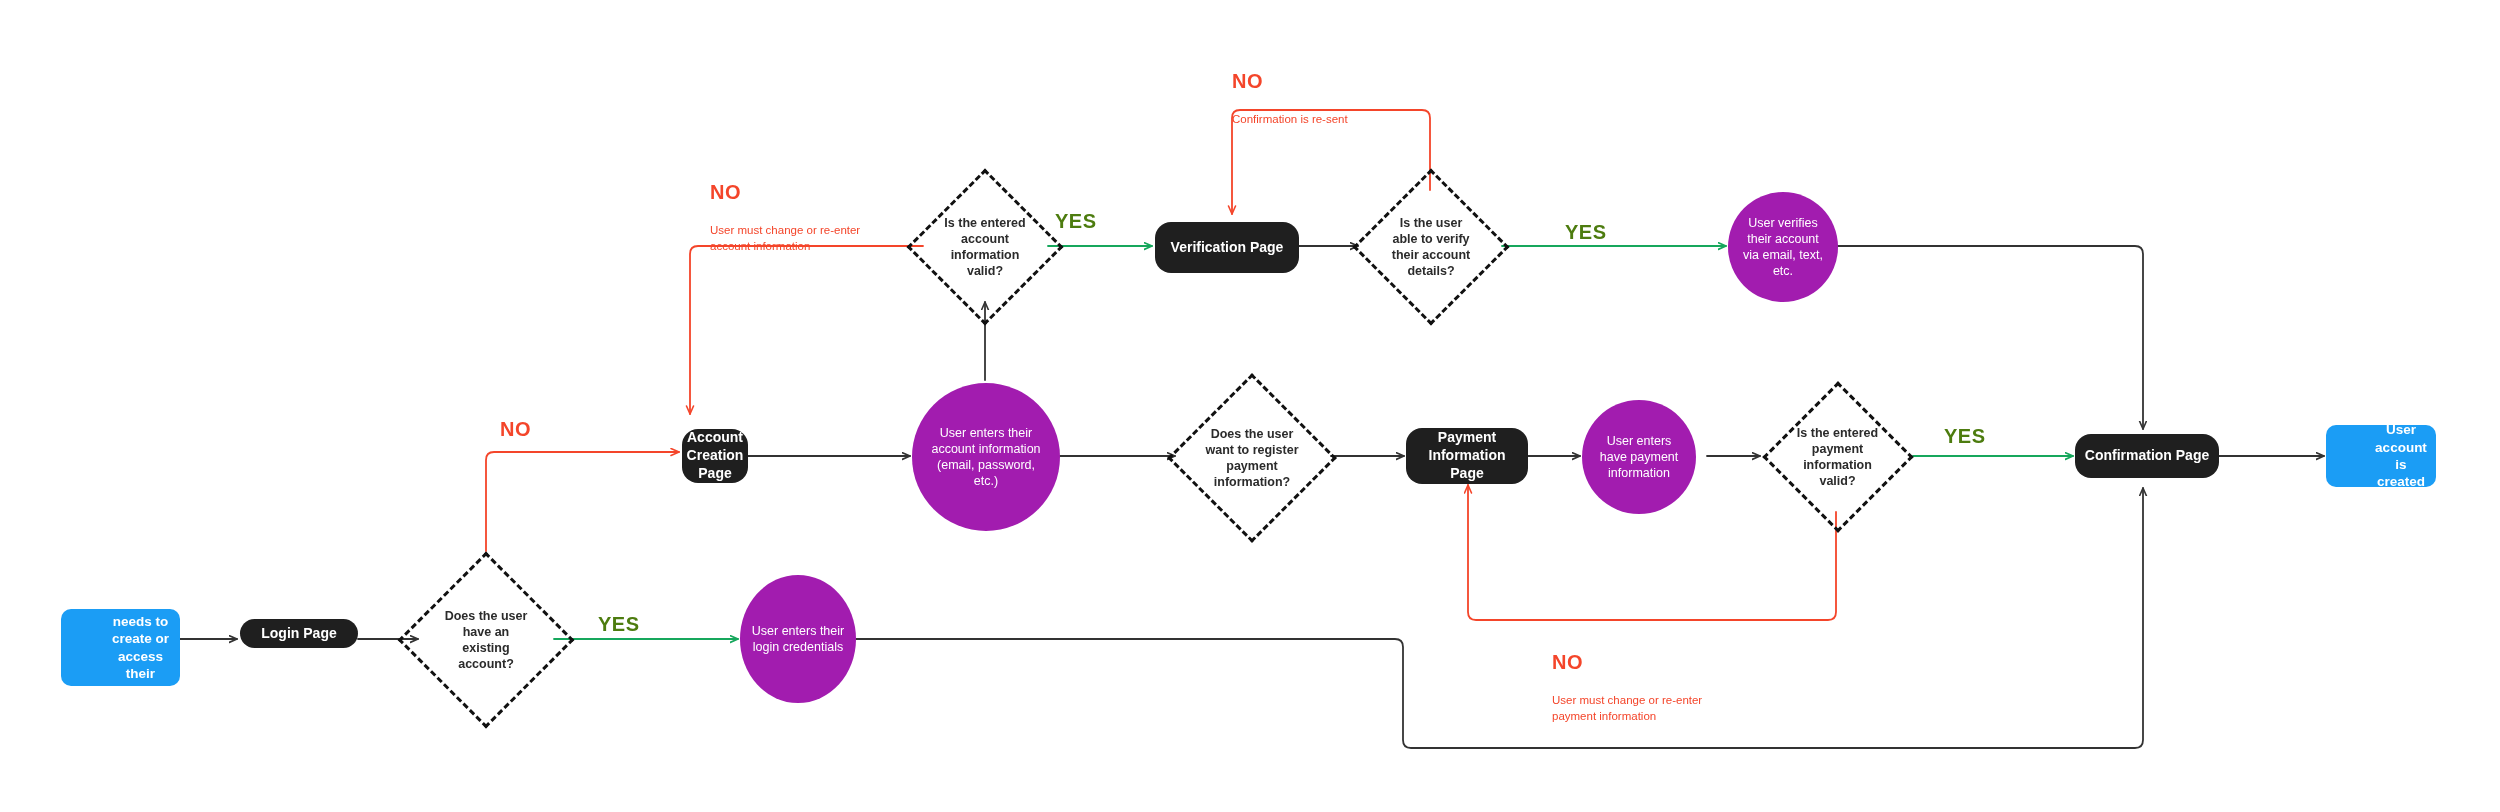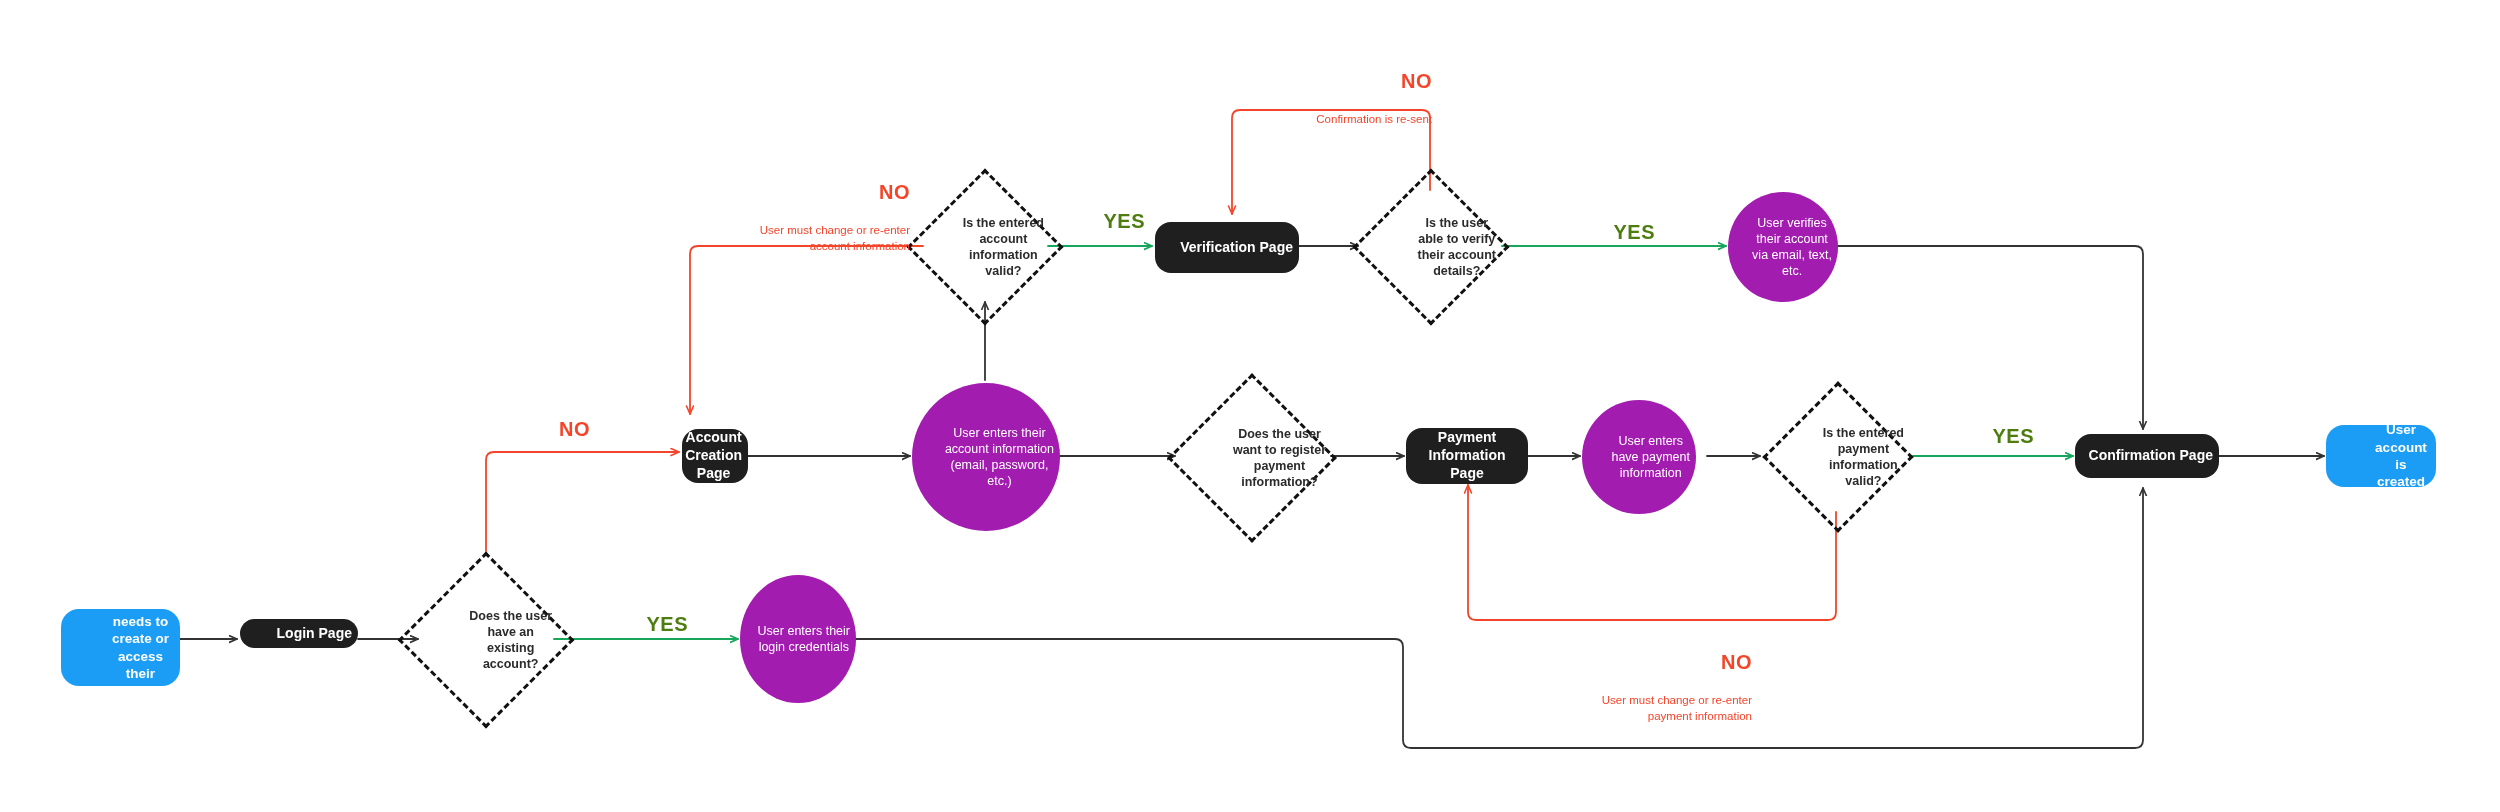--- a/index.html
+++ b/index.html
@@ -22,35 +22,35 @@
     top: 0;
     width: 2500px;
     height: 812px;
     pointer-events: none;
   }
   .node {
     position: absolute;
     box-sizing: border-box;
     display: flex;
     align-items: center;
-    justify-content: flex-end;
+    justify-content: center;
     text-align: center;
     line-height: 1.28;
     z-index: 5;
   }
   .node .txt {
     display: block;
     padding: 0 6px;
     white-space: pre-line;
   }
   
   .n-terminal {
     background: #1b9df5;
     color: #ffffff;
-    border-radius: 18px;
+    border-radius: 10px;
     font-size: 13.5px;
     font-weight: bold;
     padding-left: 40px;
   }
   
   .n-process {
     background: #1f1f1f;
     color: #ffffff;
     border-radius: 16px;
     font-size: 14px;
@@ -78,21 +78,21 @@
     transform: translate(-50%, -50%) rotate(45deg);
     border: 3px dashed #111111;
     box-sizing: border-box;
   }
   .n-decision .txt {
     position: relative;
     z-index: 2;
   }
   .edge-label {
     position: absolute;
-    text-align: right;
+    text-align: left;
     z-index: 6;
     white-space: pre-line;
   }
   .lbl-yes {
     color: #4d7c0f;
     font-size: 20px;
     font-weight: bold;
     letter-spacing: 0.5px;
     margin-top: 12px;
   }

